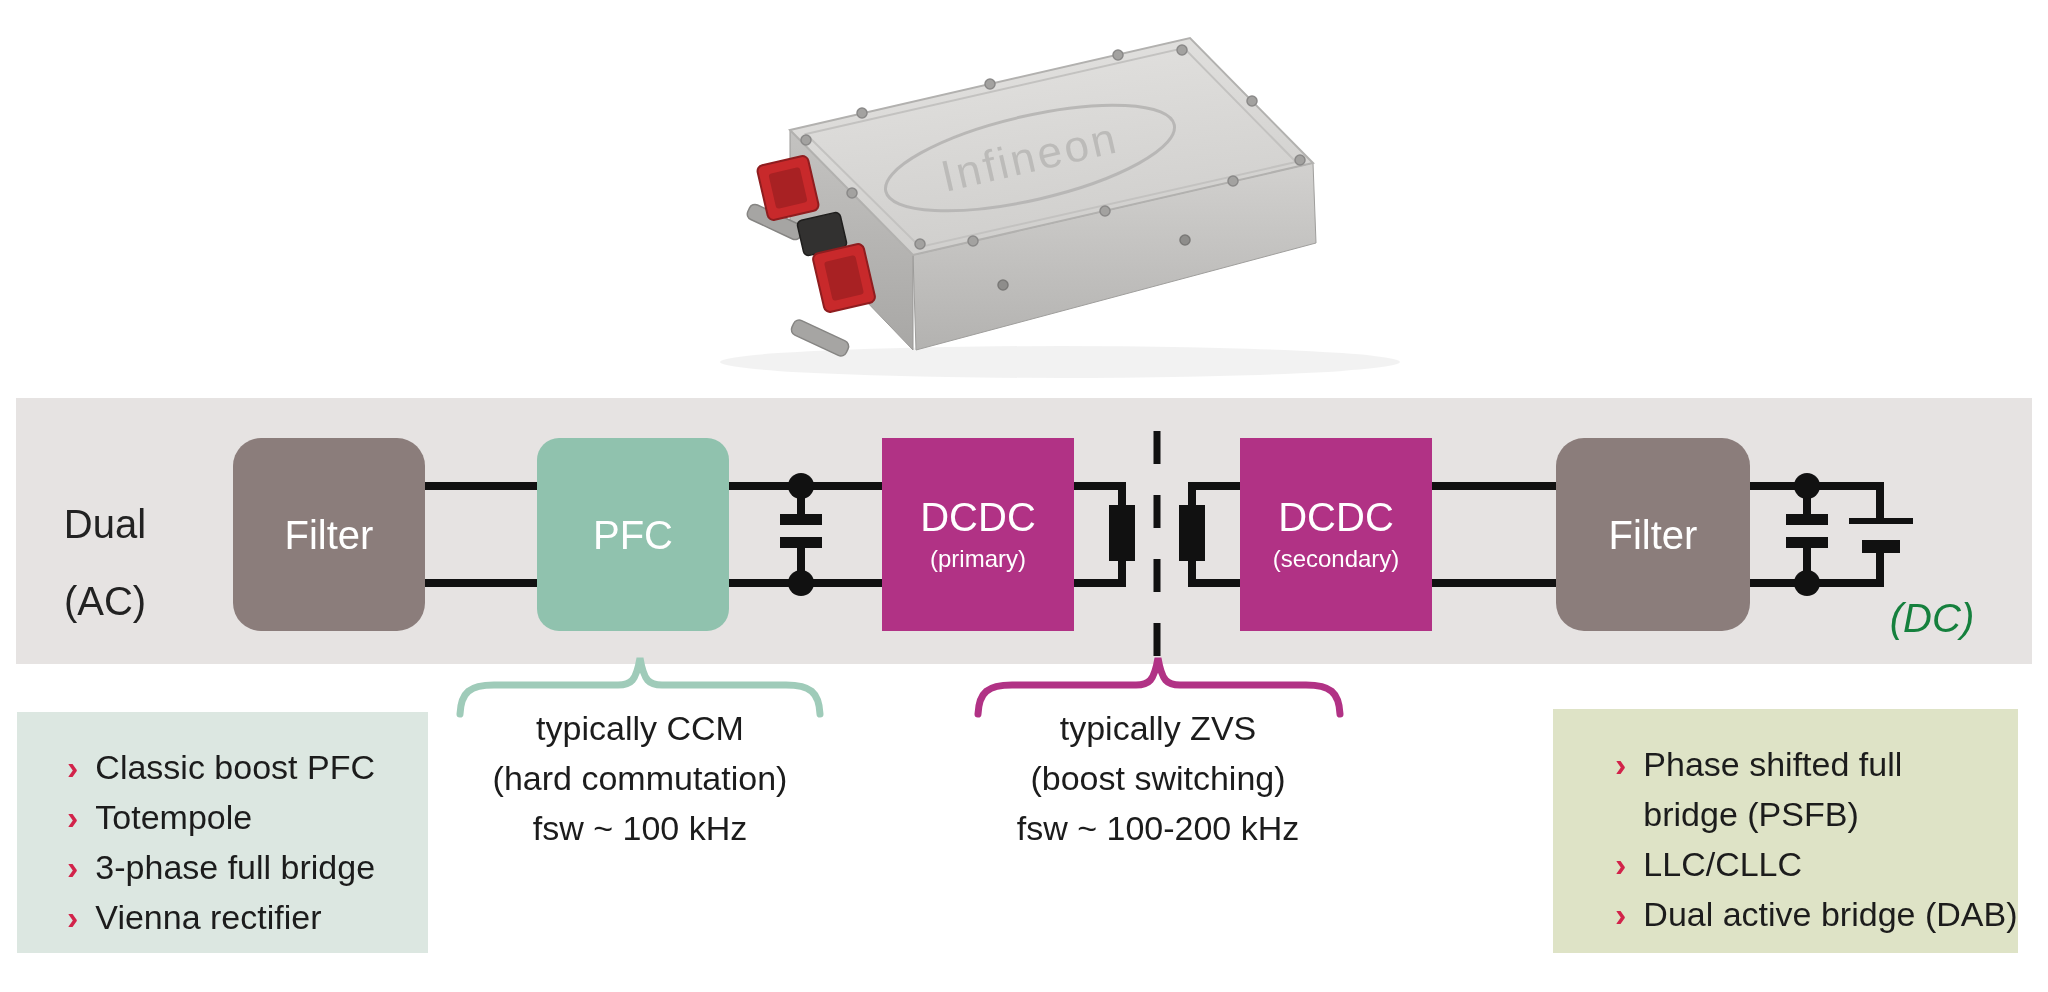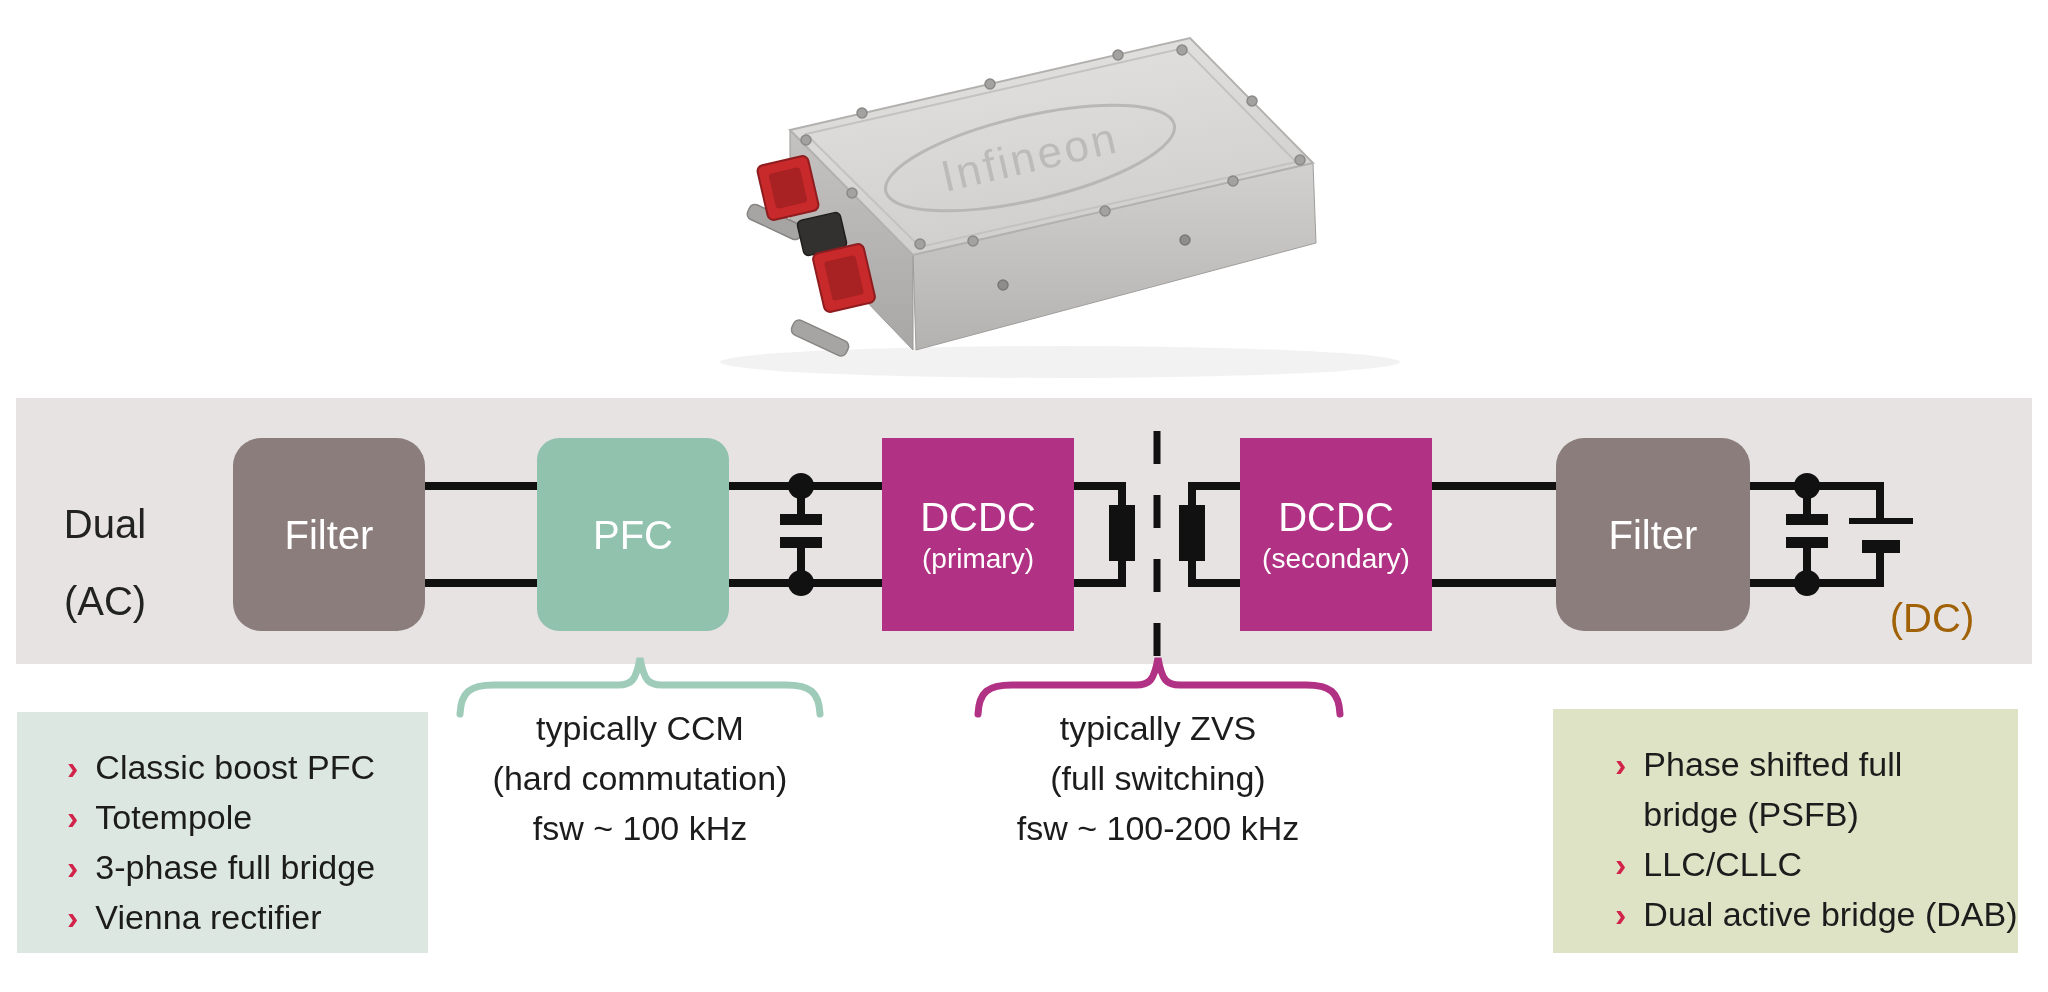--- a/index.html
+++ b/index.html
@@ -16,33 +16,33 @@
   
   #band{left:16px;top:398px;width:2016px;height:266px;background:#e6e3e2;}
   #circuit{left:0;top:0;width:2048px;height:992px;pointer-events:none;}
 
   .block{
     position:absolute;top:438px;height:193px;width:192px;
     display:flex;flex-direction:column;align-items:center;justify-content:center;
     color:#ffffff;text-align:center;
   }
   .blabel{font-size:40px;line-height:46px;}
-  .bsub{font-size:28px;line-height:34px;margin-top:2px;}
+  .bsub{font-size:24px;line-height:34px;margin-top:2px;}
   .b-filter{background:#8b7d7b;border-radius:28px;}
   .b-pfc{background:#90c2ae;border-radius:22px;}
   .b-dcdc{background:#b13285;}
   #blk-filter-in{left:233px;}
   #blk-pfc{left:537px;}
   #blk-dcdc-pri{left:882px;}
   #blk-dcdc-sec{left:1240px;}
   #blk-filter-out{left:1556px;width:194px;}
 
   #grid-label{left:30px;top:502px;width:150px;text-align:center;font-size:40px;color:#222222;}
   #grid-label .l2{margin-top:32px;}
-  #dc-label{left:1862px;top:596px;width:140px;text-align:center;font-size:40px;color:#a16207;}
+  #dc-label{left:1862px;top:596px;width:140px;text-align:center;font-size:40px;color:#15803d;font-style:italic;}
 
   
   .annot{position:absolute;top:703px;width:440px;text-align:center;
          font-size:34px;line-height:50px;color:#1c1c1c;}
   #annot-pfc{left:420px;}
   #annot-dcdc{left:938px;}
 
   
   .listbox{position:absolute;font-size:34px;color:#1c1c1c;box-sizing:border-box;}
   #list-left{left:17px;top:712px;width:411px;height:241px;background:#dce7e1;padding:30px 0 0 50px;}
@@ -194,21 +194,21 @@
 </div>
 <div id="dc-label" class="abs">(DC)</div>
 
 <div id="annot-pfc" class="annot">
   <div>typically CCM</div>
   <div>(hard commutation)</div>
   <div>fsw ~ 100 kHz</div>
 </div>
 <div id="annot-dcdc" class="annot">
   <div>typically ZVS</div>
-  <div>(full switching)</div>
+  <div>(boost switching)</div>
   <div>fsw ~ 100-200 kHz</div>
 </div>
 
 <div id="list-left" class="listbox">
   <div class="li">
     <span class="chev">›</span>
     <span class="txt">Classic boost PFC</span>
   </div>
   <div class="li">
     <span class="chev">›</span>

